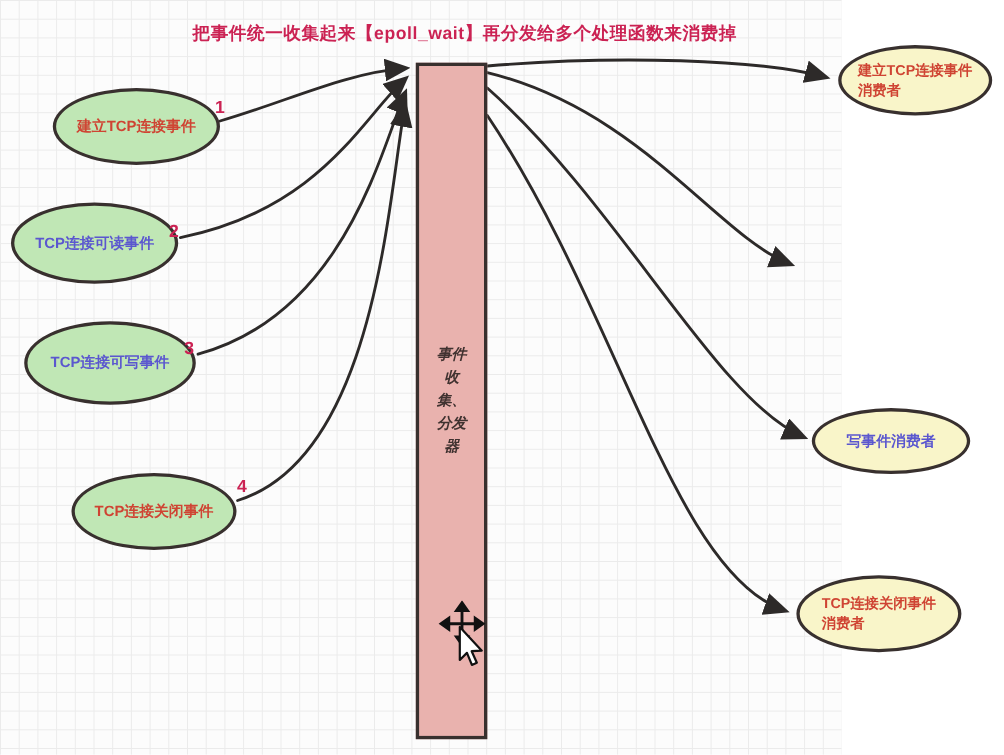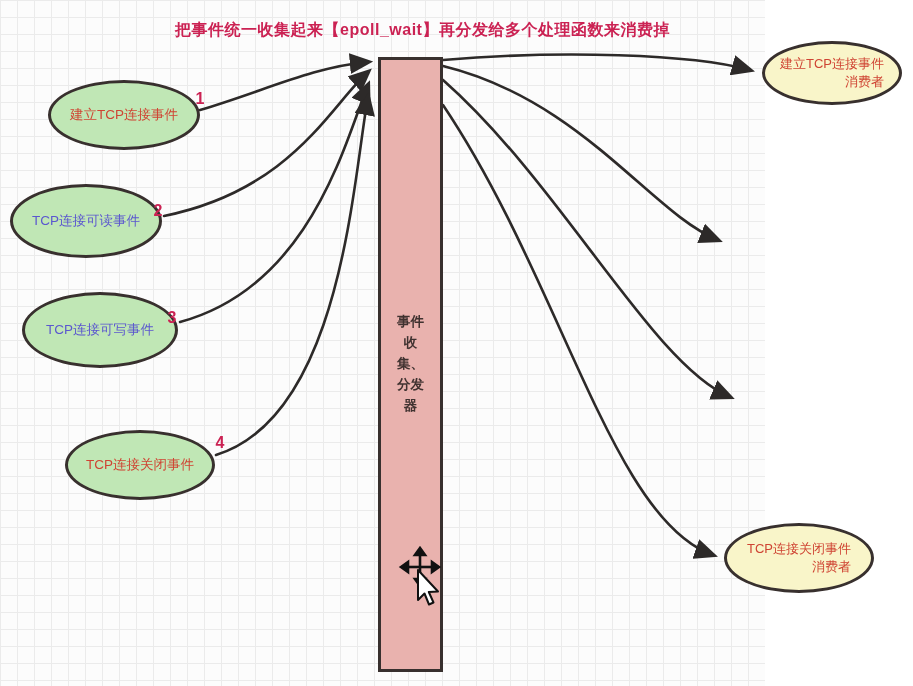--- a/index.html
+++ b/index.html
@@ -17,38 +17,38 @@
     background-size:17px 17px;
   }
   .title{
     position:absolute; top:20px; left:0; width:845px;
     text-align:center; font-size:16px; font-weight:bold;
     color:var(--title-red,#cb2253); letter-spacing:.5px;
     white-space:nowrap;
   }
   .node{
     position:absolute; display:flex; align-items:center; justify-content:center;
-    text-align:right; font-weight:normal; font-size:13.5px; line-height:1.35;
+    text-align:left; font-weight:bold; font-size:13.5px; line-height:1.35;
     white-space:pre-line;
   }
   .ellipse{
     border:3px solid var(--outline,#38302e); border-radius:50%;
   }
   .producer{ background:var(--green-fill,#c0e7b5); }
   .consumer{ background:var(--yellow-fill,#f9f5c9); }
   .tc-red{ color:var(--label-red,#cf4433); }
   .tc-blue{ color:var(--label-blue,#5b57cf); }
   .dispatcher{
     position:absolute; left:378px; top:57px; width:65px; height:615px;
     background:var(--pink-fill,#e9b2ae); border:3px solid var(--outline,#38302e);
     display:flex; align-items:center; justify-content:center;
   }
   .dispatcher .label{
     font-weight:bold; font-size:13.5px; line-height:1.55;
-    color:var(--dark-text,#403230); text-align:center; white-space:pre-line;
+    color:var(--dark-text,#403230); text-align:center; white-space:pre-line;font-style:italic;
   }
   .num{
     position:absolute; font-size:16px; font-weight:bold;
     color:var(--title-red,#cb2253); transform:translate(-50%,-50%);
   }
   svg.layer{ position:absolute; left:0; top:0; }
   .cursor-wrap{ position:absolute; left:398px; top:546px; z-index:5; }
 </style>
 </head>
 <body>
@@ -98,20 +98,23 @@
 收
 集、
 分发
 器</div>
   </div>
 
   <div class="node ellipse consumer tc-red" style="left:762px; top:41px; width:140px; height:64px; font-size:13px;">
     <span>建立TCP连接事件
 消费者</span>
   </div>
+  <div class="node ellipse consumer tc-blue" style="left:738px; top:371px; width:144px; height:60px;">
+    <span>写事件消费者</span>
+  </div>
   <div class="node ellipse consumer tc-red" style="left:724px; top:523px; width:150px; height:70px; font-size:13px;">
     <span>TCP连接关闭事件
 消费者</span>
   </div>
 
   <div class="cursor-wrap">
     <svg width="52" height="70" viewBox="0 0 52 70">
 
       <g stroke="#111" stroke-width="2.6" fill="#111">
         <line x1="8" y1="21" x2="36" y2="21"></line>

